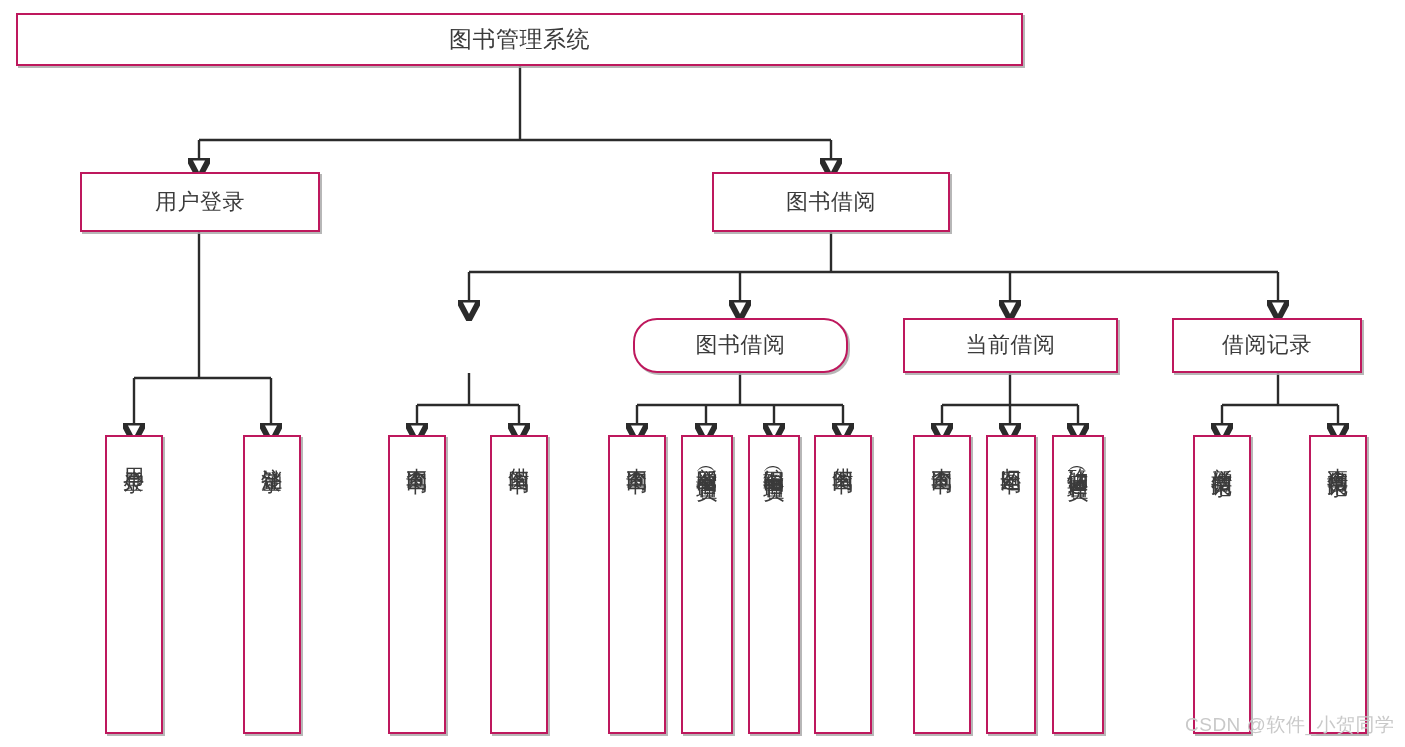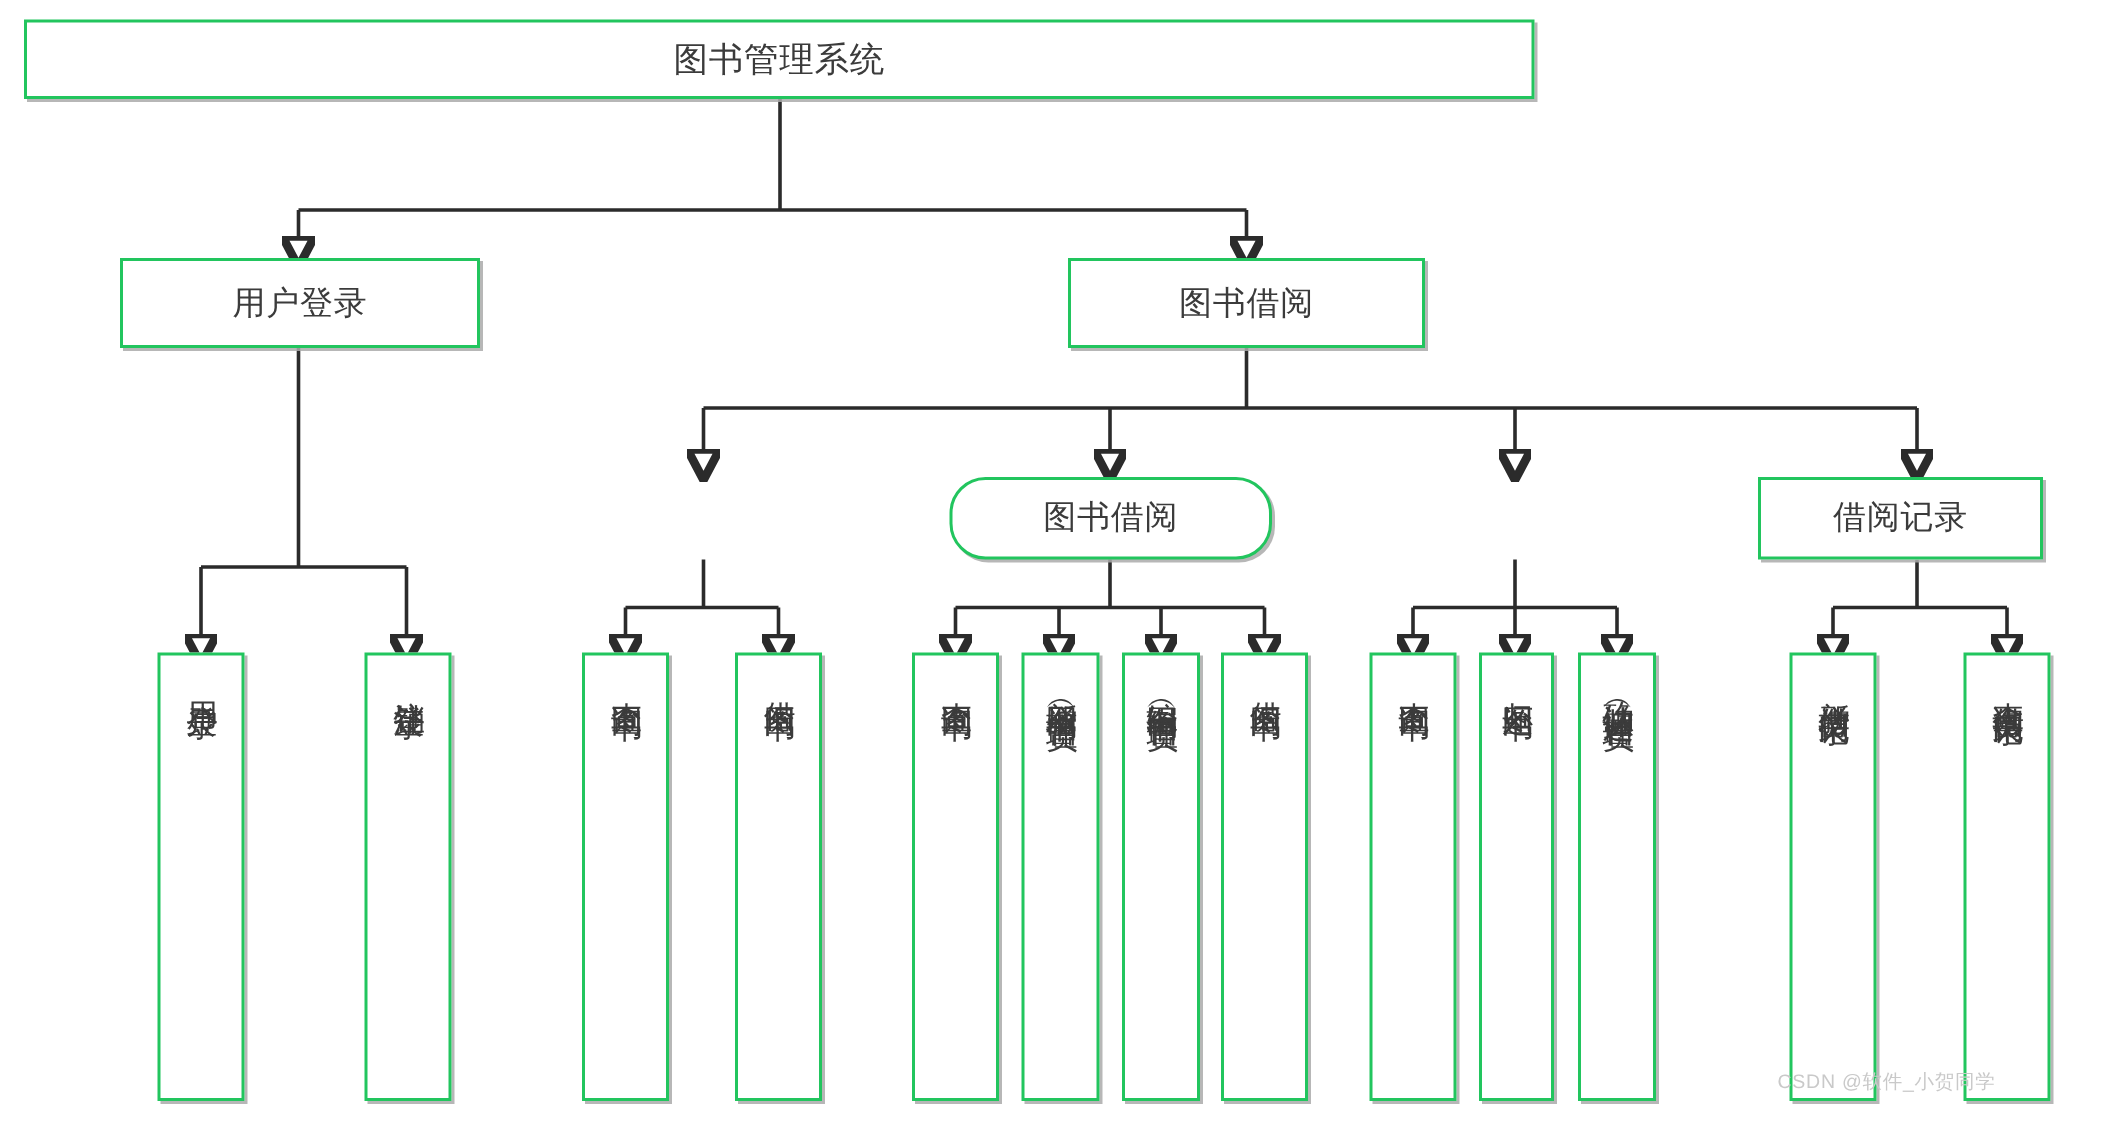--- a/index.html
+++ b/index.html
@@ -14,21 +14,21 @@
     position: relative;
     width: 1405px;
     height: 747px;
     background: #ffffff;
     overflow: hidden;
   }
   .node {
     position: absolute;
     box-sizing: border-box;
     background: #ffffff;
-    border: 2px solid #22c55e;
+    border: 2px solid #be185d;
     box-shadow: 2px 2px 0 0 rgba(170,170,170,0.85);
     display: flex;
     align-items: center;
     justify-content: center;
   }
   .node .label {
     color: #3b3b3b;
     font-size: 22px;
     line-height: 1.12;
     letter-spacing: 0.5px;
@@ -59,21 +59,21 @@
   }
   svg#links line, svg#links path {
     stroke: #2b2b2b;
     stroke-width: 2.4;
     fill: none;
   }
   .watermark {
     position: absolute;
     left: 1185px;
     top: 712px;
-    font-size: 13px;
+    font-size: 19px;
     color: #c9c9c9;
     white-space: nowrap;
     letter-spacing: 0.5px;
   }
 </style>
 </head>
 <body>
 
 <div id="canvas">
 
@@ -132,20 +132,23 @@
   <div class="node" style="left:80px; top:172px; width:240px; height:60px;">
     <span class="label">用户登录</span>
   </div>
   <div class="node" style="left:712px; top:172px; width:238px; height:60px;">
     <span class="label">图书借阅</span>
   </div>
 
   <div class="node" style="left:633px; top:318px; width:215px; height:55px;border-radius:24px;">
     <span class="label">图书借阅</span>
   </div>
+  <div class="node" style="left:903px; top:318px; width:215px; height:55px;">
+    <span class="label">当前借阅</span>
+  </div>
   <div class="node" style="left:1172px; top:318px; width:190px; height:55px;">
     <span class="label">借阅记录</span>
   </div>
 
   <div class="node vertical" style="left:105px; top:435px; width:58px; height:299px;">
     <span class="label">用户登录</span>
   </div>
   <div class="node vertical" style="left:243px; top:435px; width:58px; height:299px;">
     <span class="label">注销登录</span>
   </div>

